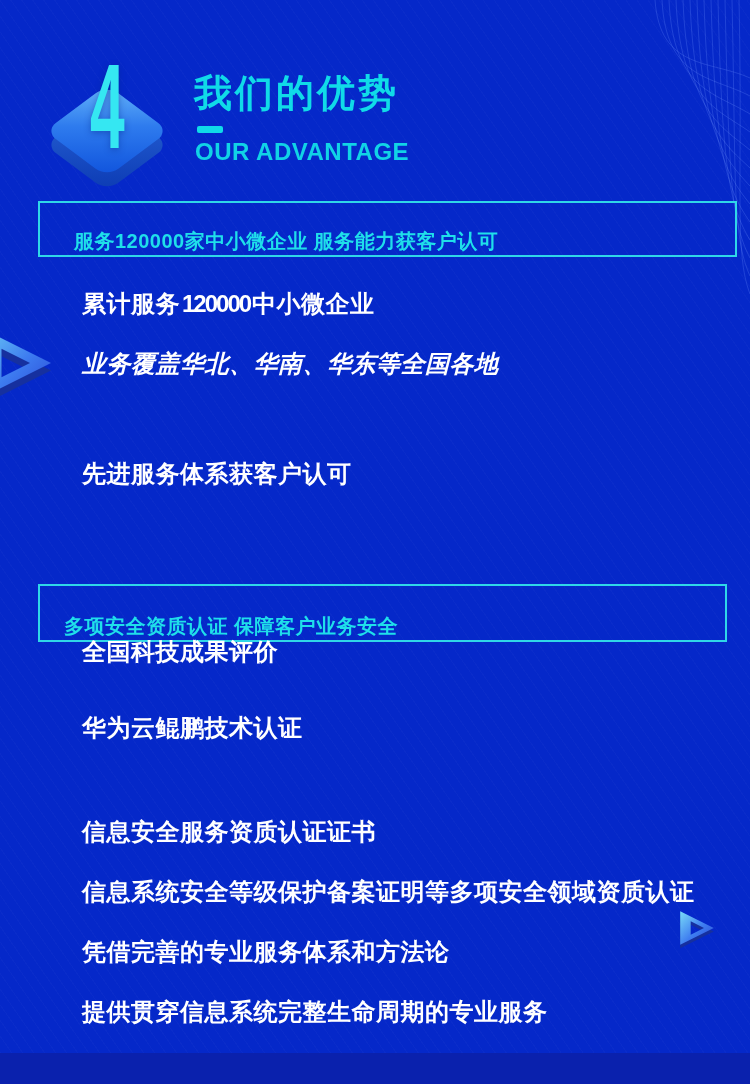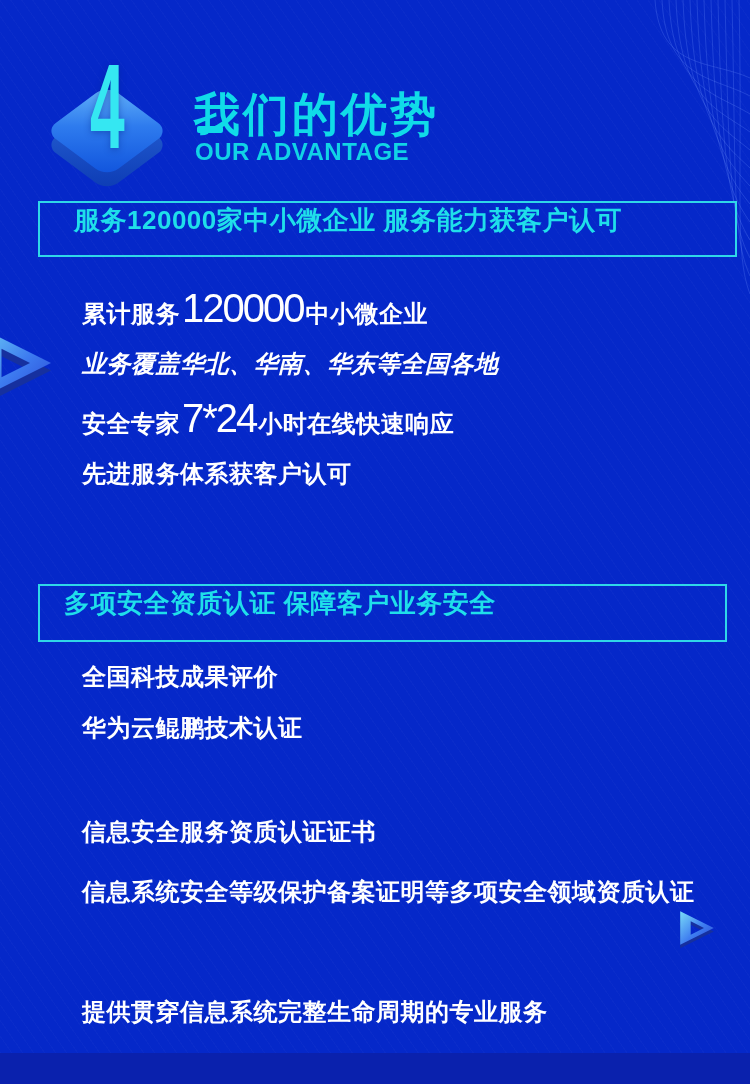--- a/index.html
+++ b/index.html
@@ -23,54 +23,54 @@
     background:linear-gradient(135deg,#66b6fa 0%,#2e7bee 45%,#0f52dc 100%);
   }
   .section-number{
     position:absolute;left:90px;top:46px;line-height:1;
     font-size:120px;font-weight:bold;color:#35e7f2;
     display:inline-block;transform:scaleX(.52);transform-origin:0 50%;
     text-shadow:0 2px 10px rgba(0,40,140,.45);
   }
   
   .page-title{
-    position:absolute;left:194px;top:84px;
-    font-size:46px;font-weight:bold;letter-spacing:3px;color:#10dbe8;font-family:Liberation Mono, monospace;
+    position:absolute;left:194px;top:68px;
+    font-size:38px;font-weight:bold;letter-spacing:3px;color:#10dbe8;font-family:Liberation Mono, monospace;
   }
   .title-dash{
     position:absolute;left:197px;top:126px;width:26px;height:7px;
     background:#10dbe8;border-radius:2px;
   }
   .page-subtitle{
     position:absolute;left:195px;top:138px;
     font-size:24px;font-weight:bold;letter-spacing:.5px;color:#11d3e6;
   }
   
   .hbox{
     position:absolute;left:38px;width:661px;
-    border:2px solid #2fd8e8;display:flex;align-items:flex-start;
-    color:#1fdfea;font-weight:bold;font-size:26px;letter-spacing:.5px;
+    border:2px solid #2fd8e8;display:flex;align-items:flex-end;
+    color:#1fdfea;font-weight:bold;font-size:20px;letter-spacing:.5px;
   }
   .hbox1{top:201px;height:52px;padding-left:34px;}
   .hbox2{top:556px;height:54px;padding-left:24px;margin-top:28px;}
   
   .line{
     position:absolute;left:82px;color:#ffffff;font-size:24px;font-weight:bold;
     letter-spacing:.5px;white-space:nowrap;
   }
   .mixed{display:flex;align-items:baseline;}
   .bignum{
-    font-size:40px;font-weight:400;letter-spacing:-2px;line-height:1;
+    font-size:24px;font-weight:700;letter-spacing:-2px;line-height:1;
     padding:0 2px;
   }
   .r1{top:288px;justify-content:space-between;}
   .r2{top:348px;font-style:italic;}
   .r3{top:398px;}
   .r4{top:458px;}
-  .c0{top:661px;}
+  .c0{top:636px;}
   .c1{top:712px;}
   .c2{top:756px;}
   .c3{top:816px;}
   .c4{top:876px;}
   .c5{top:936px;}
   .c6{top:996px;}
   
   .tri-left{position:absolute;left:-30px;top:318px;width:90px;height:90px;}
   .tri-right{position:absolute;left:676px;top:904px;width:42px;height:48px;}
   .footer-band{
@@ -114,35 +114,31 @@
   <div class="hbox hbox1">
     <span>服务120000家中小微企业 服务能力获客户认可</span>
   </div>
 
   <div class="line mixed r1">
     <span>累计服务</span>
       <span class="bignum">120000</span>
       <span>中小微企业</span>
   </div>
   <div class="line r2">业务覆盖华北、华南、华东等全国各地</div>
-  <div class="line mixed r3">
-    <span>安全专家</span>
-      <span class="bignum">7*24</span>
-      <span>小时在线快速响应</span>
-  </div>
   <div class="line r4">先进服务体系获客户认可</div>
 
   <div class="hbox hbox2">
     <span>多项安全资质认证 保障客户业务安全</span>
   </div>
 
   <div class="line c0">全国科技成果评价</div>
   <div class="line c1">华为云鲲鹏技术认证</div>
   <div class="line c3">信息安全服务资质认证证书</div>
   <div class="line c4">信息系统安全等级保护备案证明等多项安全领域资质认证</div>
+  <div class="line c5">凭借完善的专业服务体系和方法论</div>
   <div class="line c6">提供贯穿信息系统完整生命周期的专业服务</div>
 
   <svg class="tri-left" viewBox="0 0 60 60" xmlns="http://www.w3.org/2000/svg">
     <defs>
       <linearGradient id="triGradL" x1="0" y1="0" x2="1" y2="1">
         <stop offset="0" stop-color="#6ed0f6"></stop>
         <stop offset="0.55" stop-color="#3d7bf0"></stop>
         <stop offset="1" stop-color="#2b49d6"></stop>
       </linearGradient>
     </defs>

